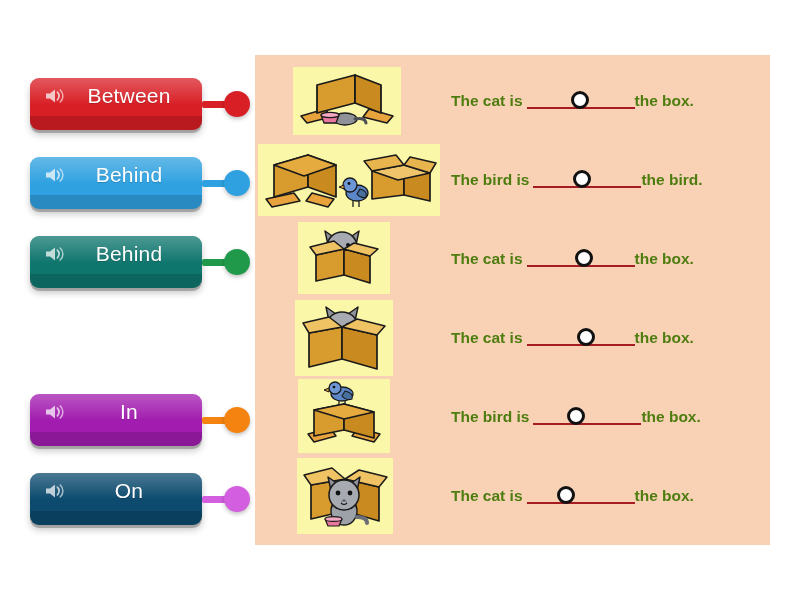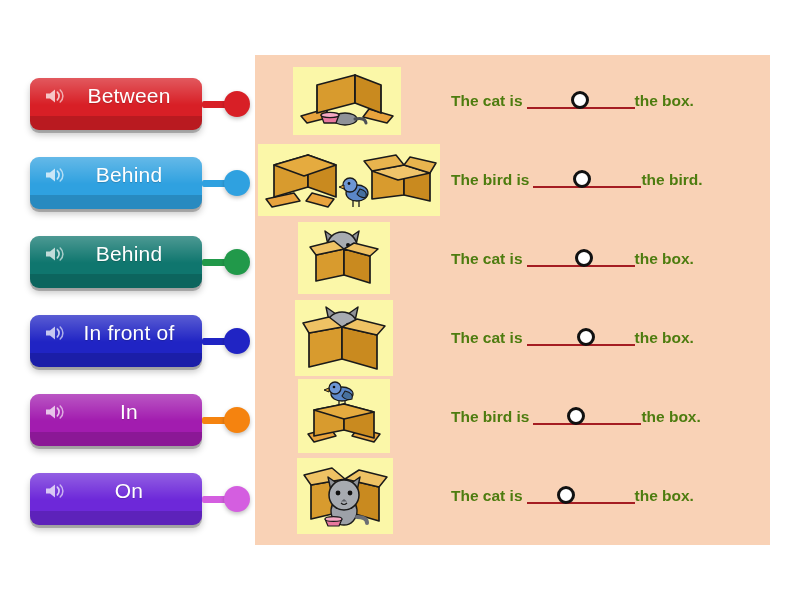--- a/index.html
+++ b/index.html
@@ -240,56 +240,40 @@
             </svg>
         </span>
         <span class="tile-label">Behind</span>
       </div>
       <div class="connector">
         <div class="stick" style="background:#21994a"></div>
         <div class="knob" style="background:#21994a"></div>
       </div>
     </div>
 
-    <div class="tile-row" style="top:241px">
-      <div class="tile" style="background:#2024c4">
-        <span class="spk">
-          <svg width="22" height="18" viewBox="0 0 22 18">
-              <path d="M2 6.5h4L11 2.5v13L6 11.5H2z" fill="#fff"></path>
-              <path d="M13.4 5.2a5.2 5.2 0 0 1 0 7.6" stroke="#fff" stroke-width="1.7" fill="none" stroke-linecap="round"></path>
-              <path d="M16.2 3a8 8 0 0 1 0 12" stroke="#fff" stroke-width="1.5" fill="none" stroke-linecap="round" opacity=".85"></path>
-            </svg>
-        </span>
-        <span class="tile-label">In front of</span>
-      </div>
-      <div class="connector">
-        <div class="stick" style="background:#2024c4"></div>
-        <div class="knob" style="background:#2024c4"></div>
-      </div>
-    </div>
 
     <div class="tile-row" style="top:320px">
       <div class="tile" style="background:#a21caf">
         <span class="spk">
           <svg width="22" height="18" viewBox="0 0 22 18">
               <path d="M2 6.5h4L11 2.5v13L6 11.5H2z" fill="#fff"></path>
               <path d="M13.4 5.2a5.2 5.2 0 0 1 0 7.6" stroke="#fff" stroke-width="1.7" fill="none" stroke-linecap="round"></path>
               <path d="M16.2 3a8 8 0 0 1 0 12" stroke="#fff" stroke-width="1.5" fill="none" stroke-linecap="round" opacity=".85"></path>
             </svg>
         </span>
         <span class="tile-label">In</span>
       </div>
       <div class="connector">
         <div class="stick" style="background:#f5830f"></div>
         <div class="knob" style="background:#f5830f"></div>
       </div>
     </div>
 
     <div class="tile-row" style="top:399px">
-      <div class="tile" style="background:#6d28d9">
+      <div class="tile" style="background:#0c4a6e">
         <span class="spk">
           <svg width="22" height="18" viewBox="0 0 22 18">
               <path d="M2 6.5h4L11 2.5v13L6 11.5H2z" fill="#fff"></path>
               <path d="M13.4 5.2a5.2 5.2 0 0 1 0 7.6" stroke="#fff" stroke-width="1.7" fill="none" stroke-linecap="round"></path>
               <path d="M16.2 3a8 8 0 0 1 0 12" stroke="#fff" stroke-width="1.5" fill="none" stroke-linecap="round" opacity=".85"></path>
             </svg>
         </span>
         <span class="tile-label">On</span>
       </div>
       <div class="connector">

